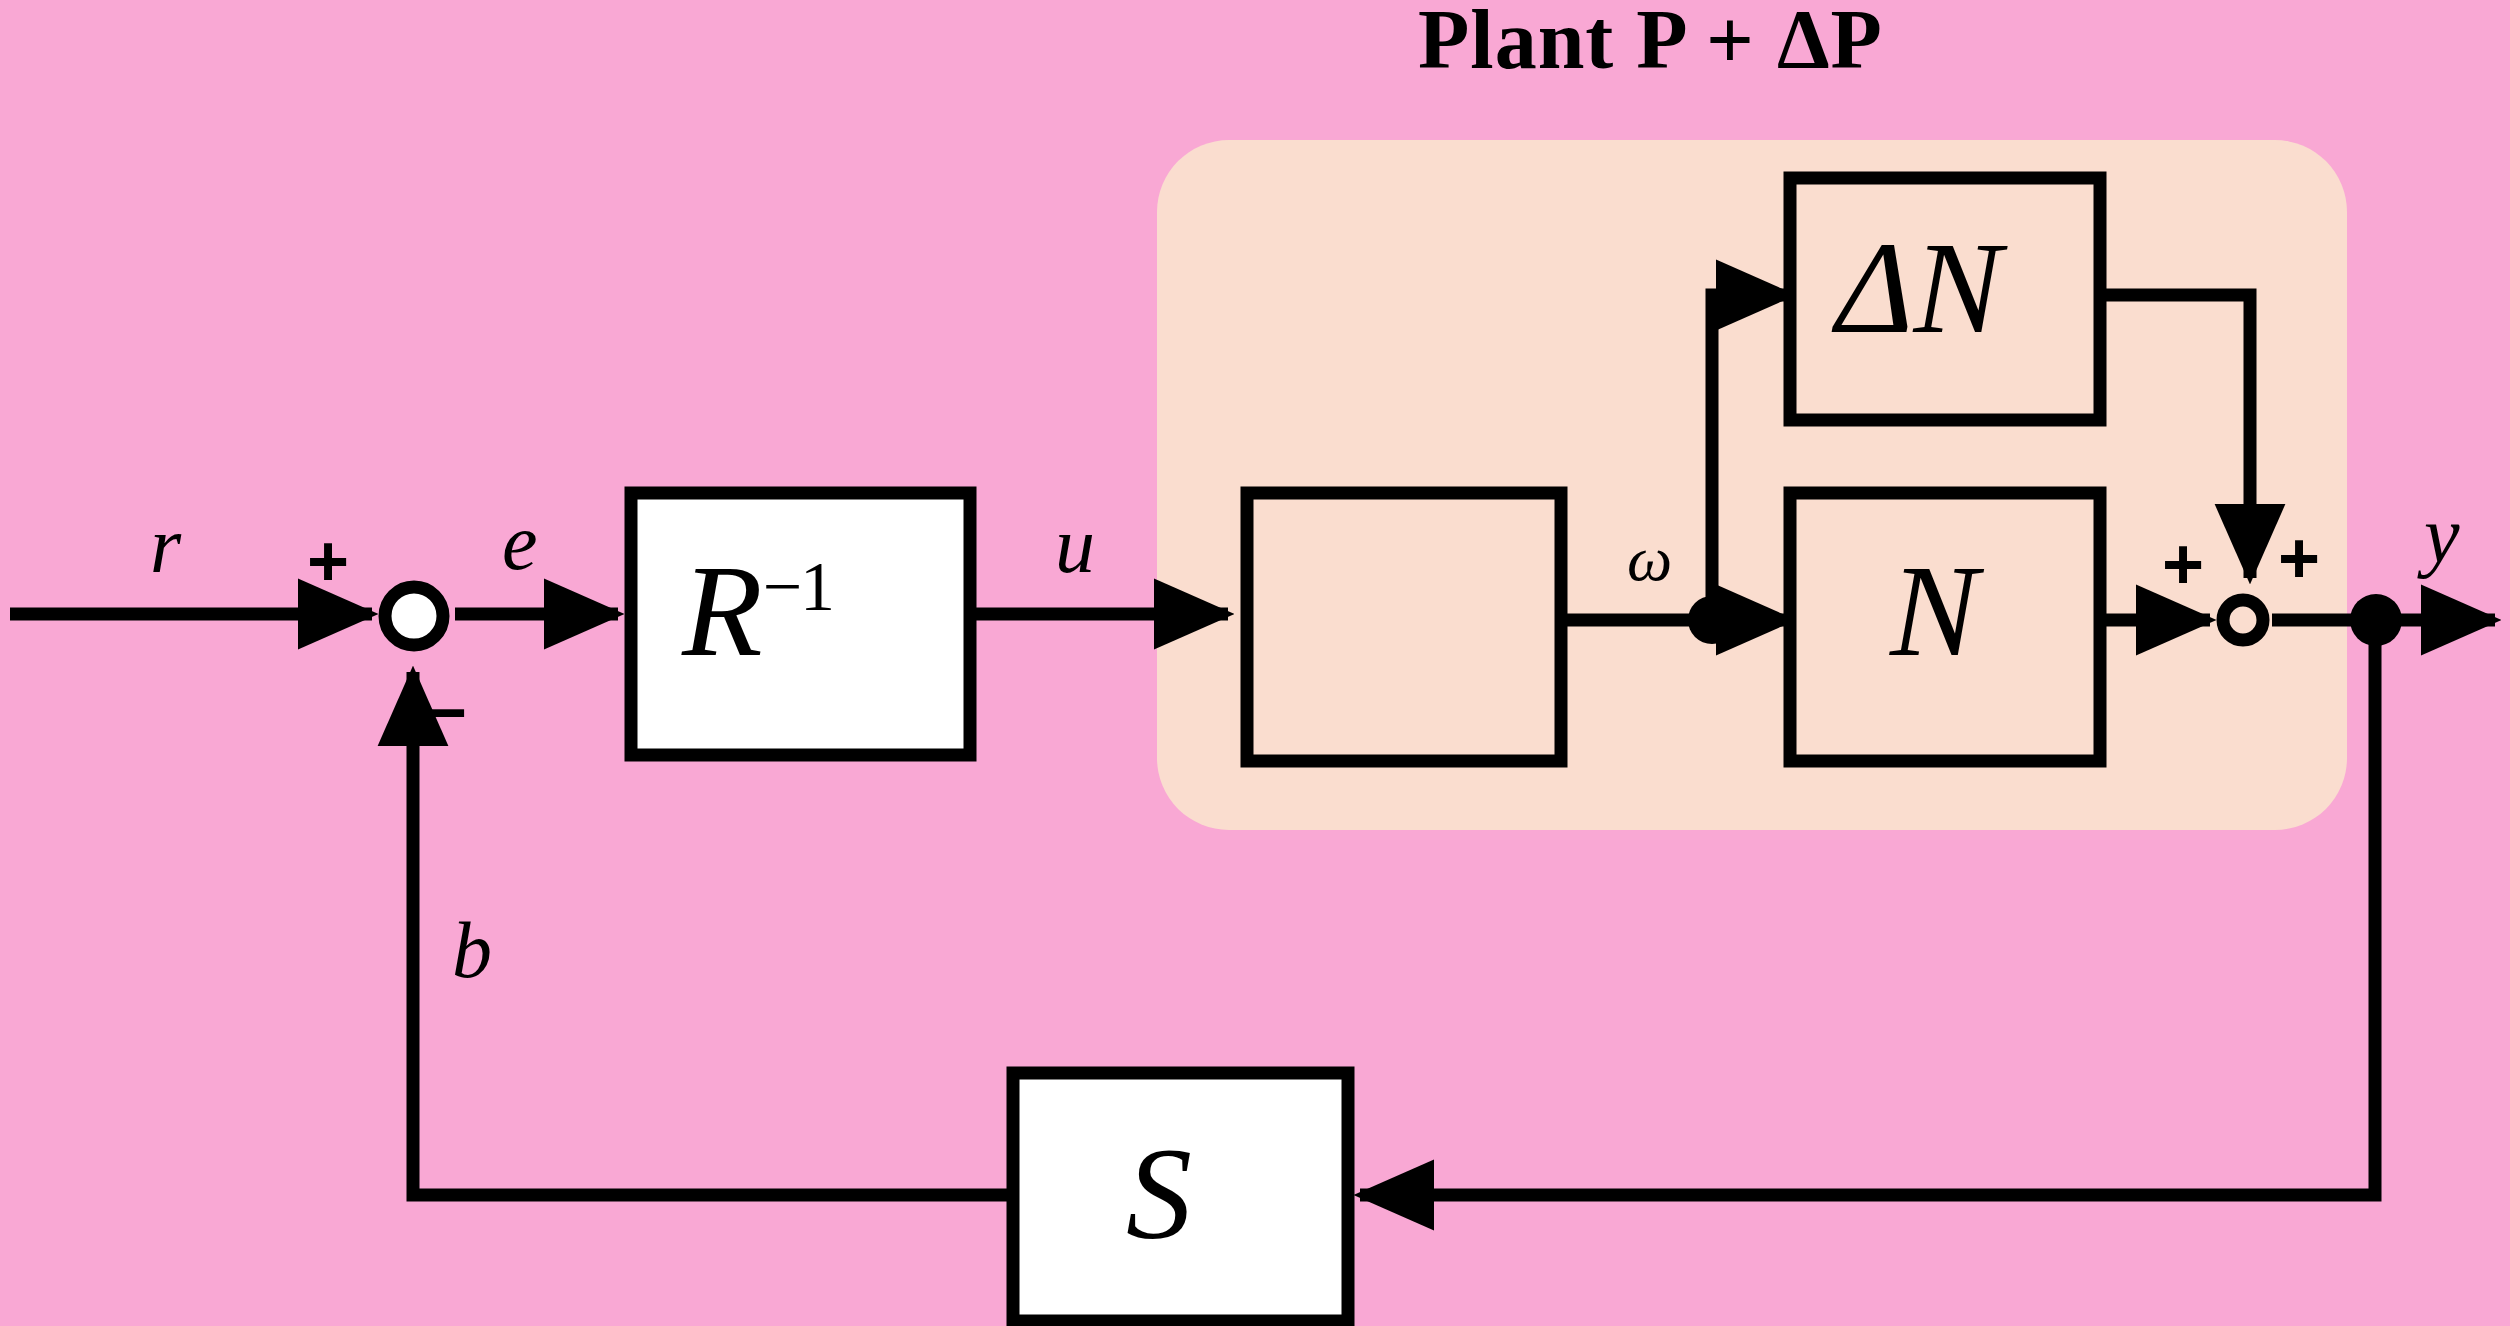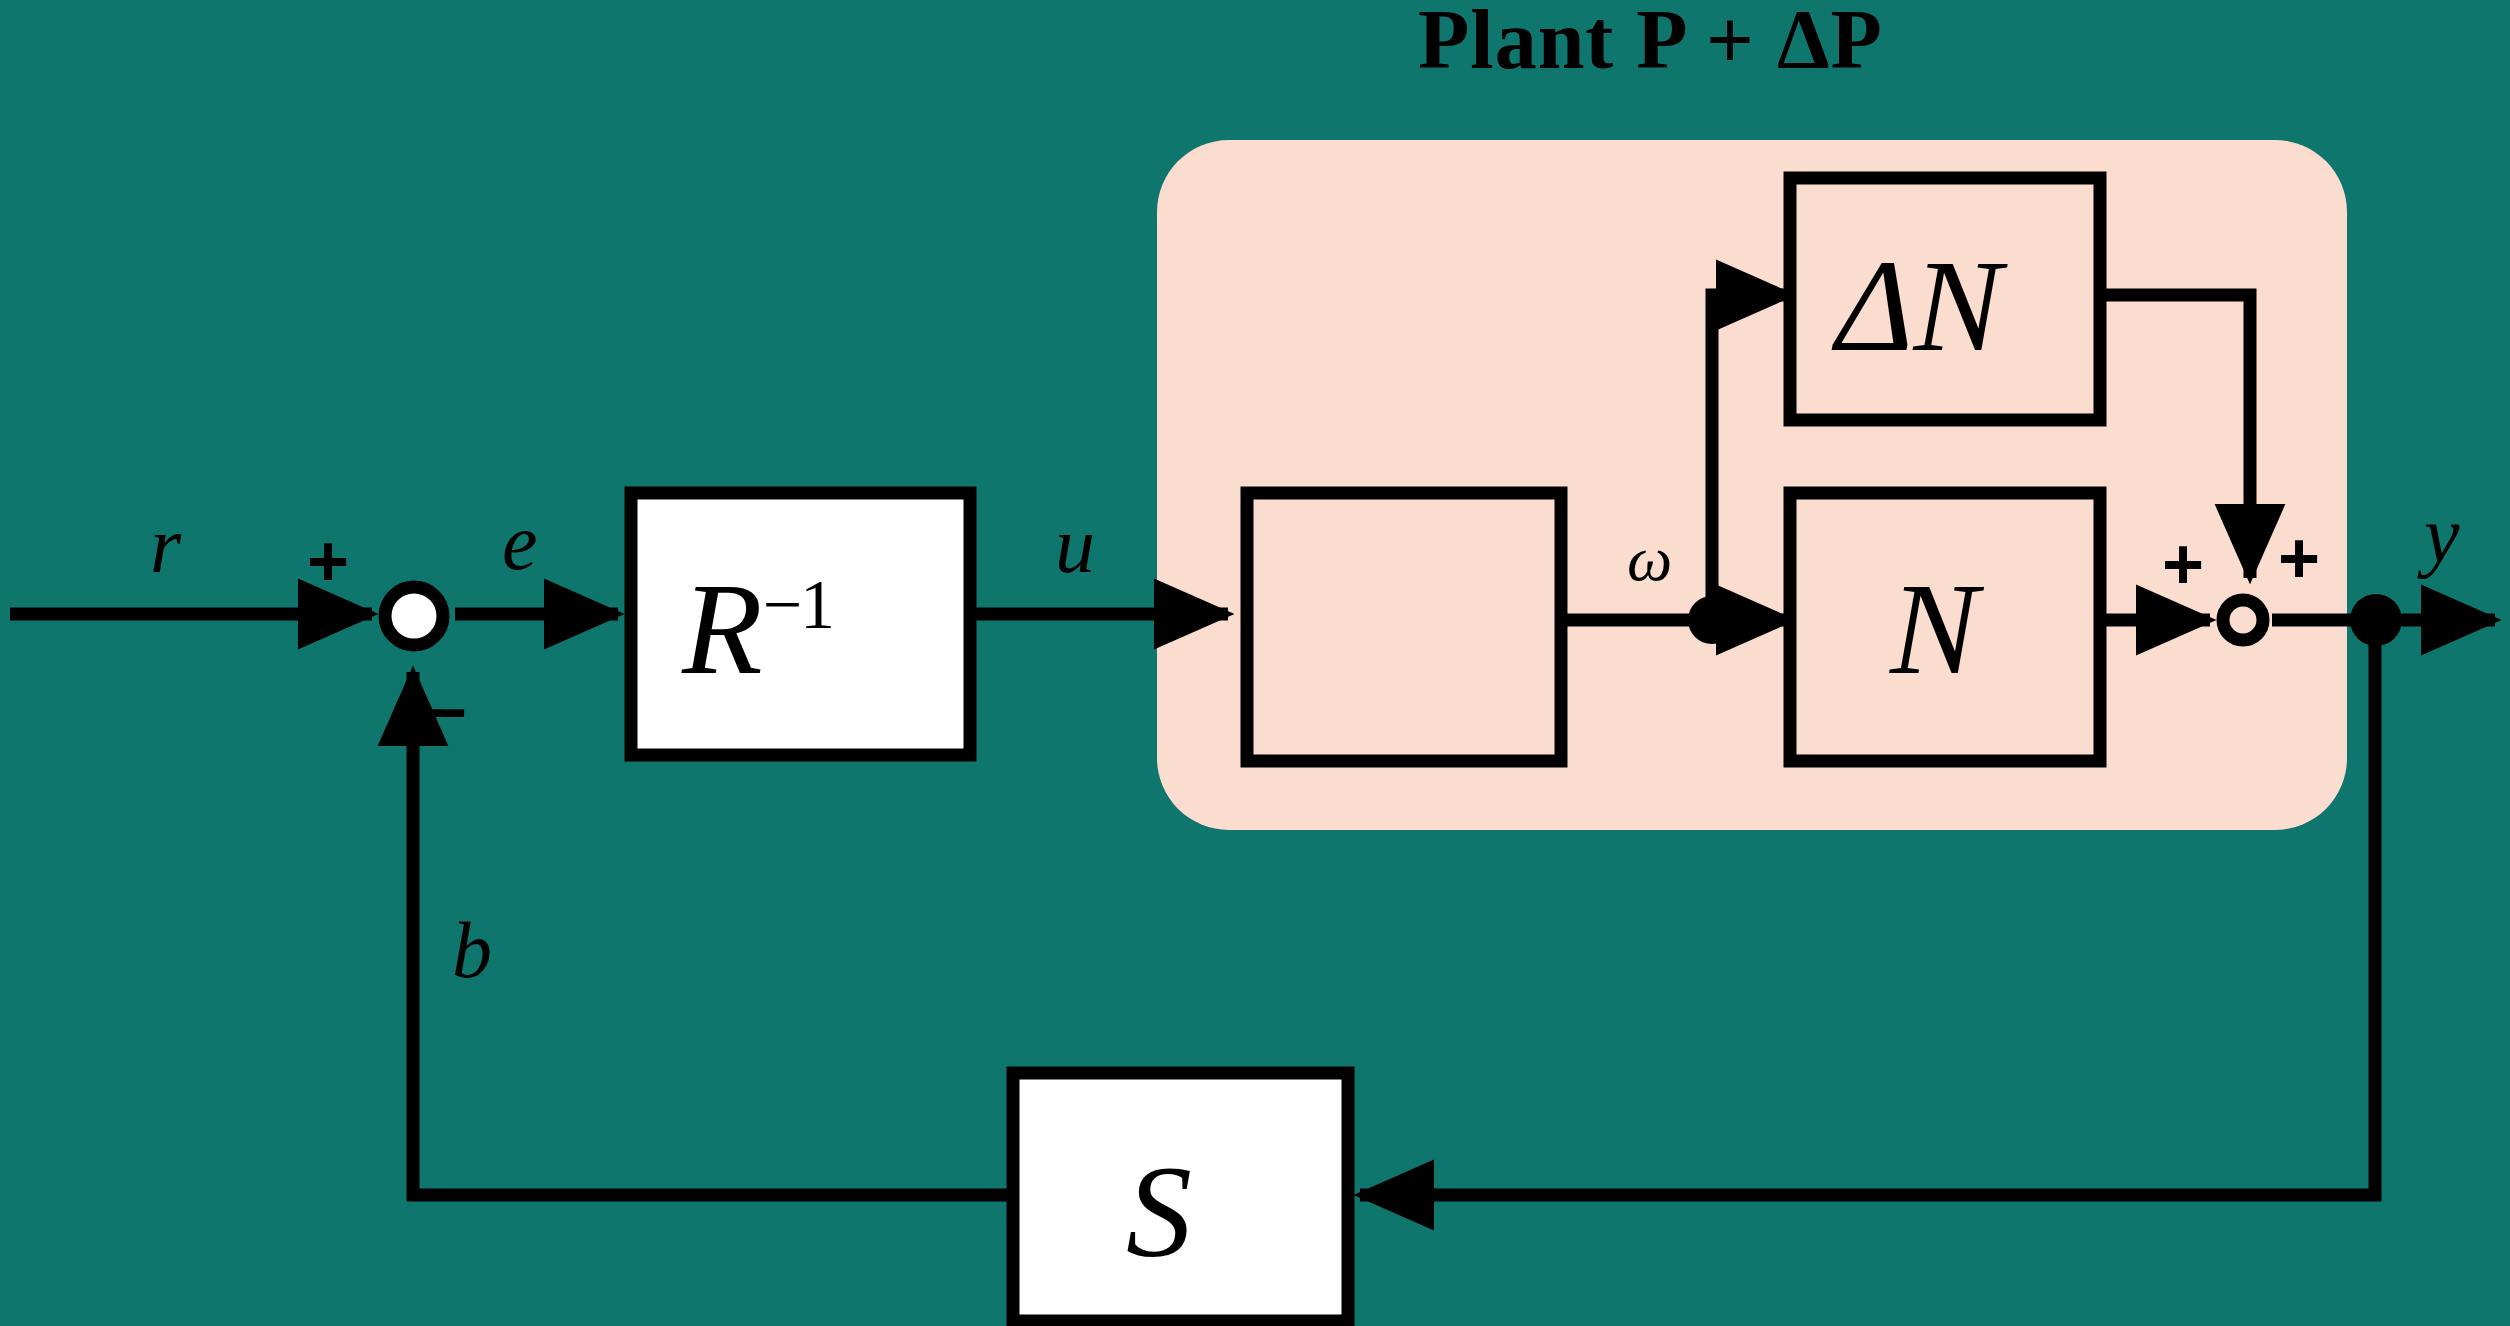--- a/index.html
+++ b/index.html
@@ -4,21 +4,21 @@
 <style>
   html, body {
     margin: 0;
     padding: 0;
     background: #ffffff;
   }
   #stage {
     position: relative;
     width: 2510px;
     height: 1326px;
-    background: #0f766e;
+    background: #f9a8d4;
     overflow: hidden;
     font-family: "Liberation Serif", "DejaVu Serif", serif;
   }
   #diagram {
     position: absolute;
     left: 0;
     top: 0;
     width: 2510px;
     height: 1326px;
   }
@@ -47,21 +47,20 @@
     font-weight: bold;
     font-family: "Liberation Sans", sans-serif;
   }
   .blk-label {
     position: absolute;
     font-style: italic;
     color: #000000;
     white-space: nowrap;
     line-height: 1;
     font-family: "Liberation Serif", "DejaVu Serif", serif;
-    margin-top: 18px;
   }
   .blk-big { font-size: 132px; }
   .blk-sup {
     font-style: normal;
     font-size: 70px;
     vertical-align: super;
     letter-spacing: -2px;
   }
 </style>
 </head>

